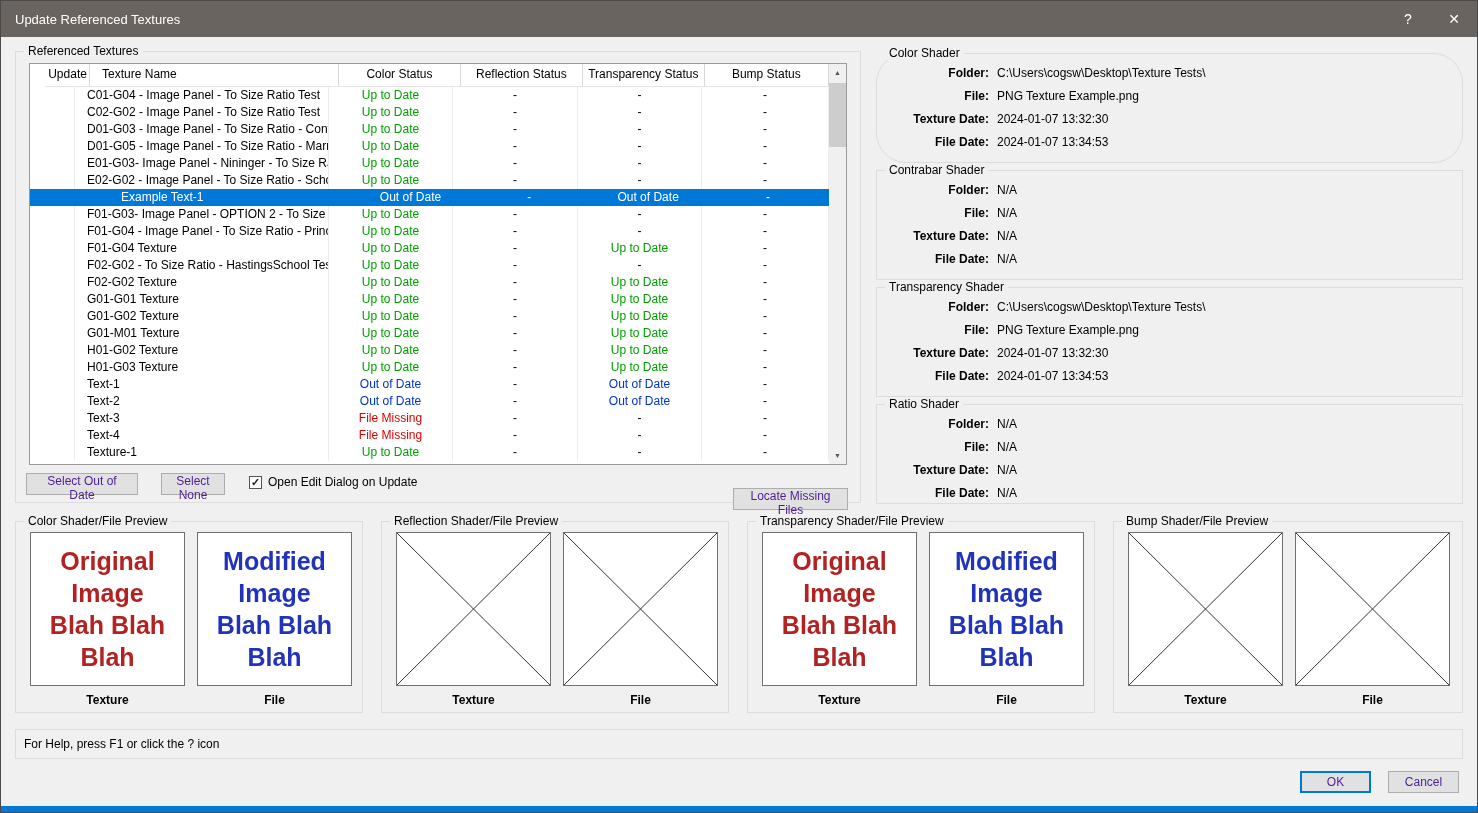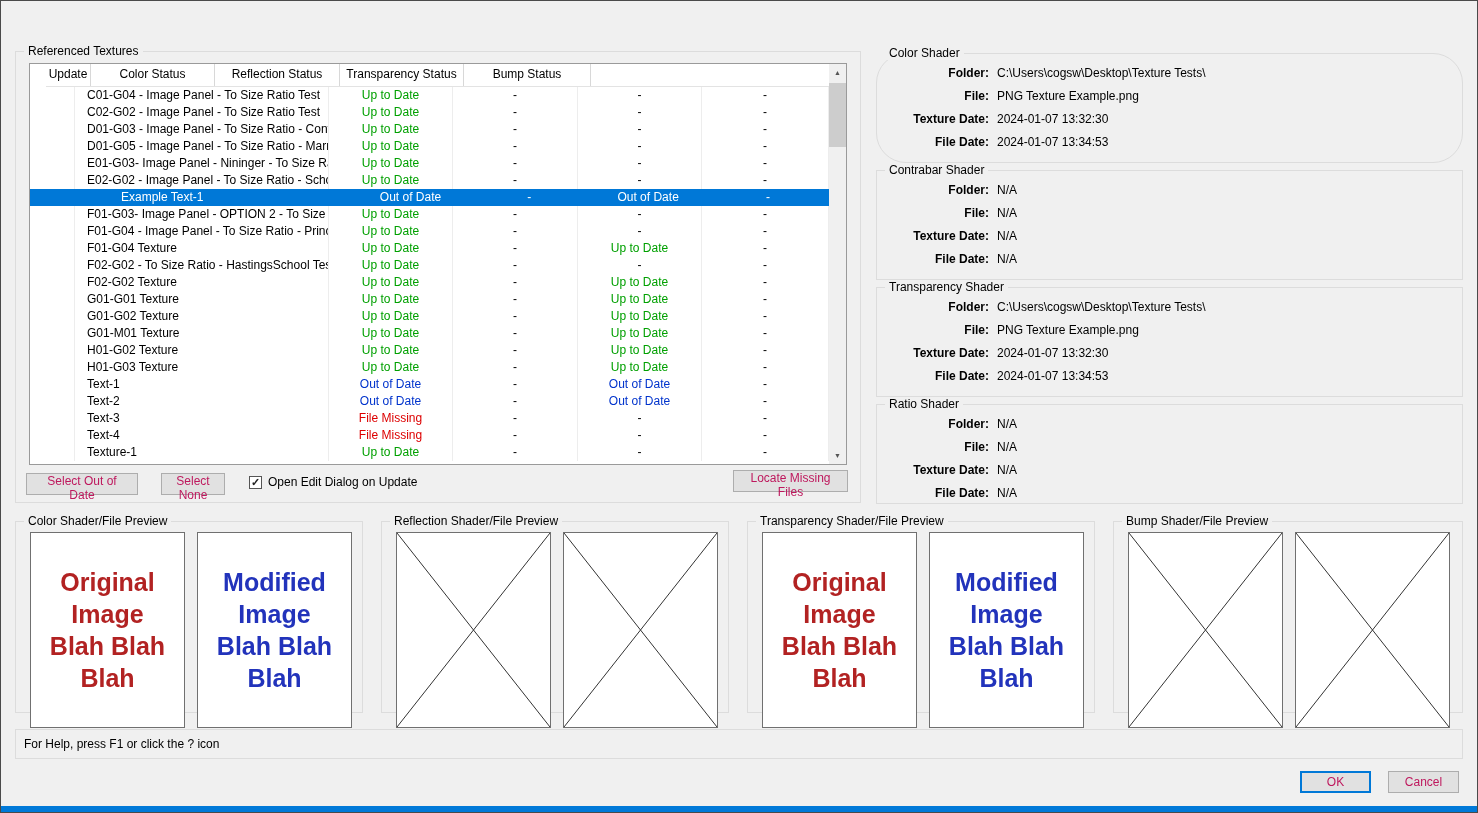--- a/index.html
+++ b/index.html
@@ -29,67 +29,74 @@
   .hl{padding-left:12px;}
   .nm{padding-left:12px;}
   .st{text-align:center;}
   .trow.selected .tcell{color:#fff !important;border-right-color:transparent;}
   .vscroll{width:17px;background:#f0f0f0;display:flex;flex-direction:column;}
   .sarrow{height:17px;display:flex;align-items:center;justify-content:center;font-size:7px;color:#555;}
   .strack{flex:1;position:relative;}
   .sthumb{position:absolute;top:2px;left:0;width:100%;height:64px;background:#cdcdcd;}
 
   
-  .btn{position:absolute;height:22px;background:#e1e1e1;border:1px solid #adadad;font-family:inherit;font-size:12px;padding:0 8px;box-sizing:border-box;color:#be185d;}
+  .btn{position:absolute;height:22px;background:#e1e1e1;border:1px solid #adadad;font-family:inherit;font-size:12px;padding:0 8px;box-sizing:border-box;color:#4c1d95;}
   #btn-ood{left:10px;top:421px;width:112px;}
   #btn-none{left:145px;top:421px;width:64px;}
-  #btn-locate{left:717px;top:418px;width:115px;text-align:center;}
+  #btn-locate{left:717px;top:436px;width:115px;text-align:center;}
   .checkbox-wrap{position:absolute;left:233px;top:423px;display:flex;align-items:center;}
   .checkbox{width:13px;height:13px;border:1px solid #555;background:#fff;display:inline-flex;align-items:center;justify-content:center;box-sizing:border-box;}
   .checkbox .check{font-size:11px;font-weight:bold;color:#222;line-height:11px;}
   .chk-label{margin-left:6px;}
 
   
   .shader{left:875px;width:587px;}
   .fields{padding-top:8px;}
   .field-row{display:flex;height:23px;line-height:23px;}
   .field-label{width:112px;text-align:right;font-weight:bold;flex:0 0 112px;}
   .field-value{margin-left:8px;white-space:nowrap;overflow:hidden;}
 
   
   .preview{top:520px;height:192px;}
   .pcols{display:flex;gap:12px;padding:10px 0 0 14px;}
   .pcol{display:flex;flex-direction:column;align-items:center;}
-  .preview-box{width:155px;height:196px;background:#fff;border:1px solid #707070;box-sizing:border-box;display:flex;flex-direction:column;align-items:center;justify-content:center;text-align:center;overflow:hidden;}
+  .preview-box{width:155px;height:154px;background:#fff;border:1px solid #707070;box-sizing:border-box;display:flex;flex-direction:column;align-items:center;justify-content:center;text-align:center;overflow:hidden;}
   .preview-box div{font-weight:bold;font-size:25px;line-height:32px;white-space:nowrap;}
   .preview-box.empty{display:block;padding:0;}
   .preview-box.empty svg{width:100%;height:100%;display:block;}
   .preview-box.empty line{stroke:#333;stroke-width:1;vector-effect:non-scaling-stroke;}
   .preview-caption{font-weight:bold;margin-top:7px;}
 
   
   #help-bar{left:14px;top:728px;width:1448px;height:30px;}
   .help-text{display:block;padding-left:8px;line-height:28px;}
   #btn-ok{left:1299px;top:770px;width:71px;border:1px solid #0078d7;box-shadow:inset 0 0 0 1px #0078d7;}
   #btn-cancel{left:1387px;top:770px;width:71px;}
   .bottom-strip{position:absolute;left:0;bottom:0;width:100%;height:6px;background:#0079d8;}
 </style>
 </head>
 <body>
 
 <div class="window">
 
+  <div class="titlebar">
+    <span class="title">Update Referenced Textures</span>
+    <span class="spacer"></span>
+    <div class="tb-btn">?</div>
+    <div class="tb-btn">✕</div>
+  </div>
 
   <div class="groupbox" id="ref-group">
     <span class="group-label">Referenced Textures</span>
 
     <div class="table-outer">
       <div class="table-main">
         <div class="thead">
           <div class="tcell c0 hc">Update</div>
+          <div class="tcell c1 hl">Texture Name</div>
           <div class="tcell c2 hc">Color Status</div>
           <div class="tcell c3 hc">Reflection Status</div>
           <div class="tcell c4 hc">Transparency Status</div>
           <div class="tcell c5 hc">Bump Status</div>
         </div>
         <div class="tbody">
             <div class="trow">
               <div class="tcell c0"></div>
               <div class="tcell c1 nm">C01-G04 - Image Panel - To Size Ratio Test</div>
               <div class="tcell c2 st" style="color: rgb(0, 160, 0);">Up to Date</div>

